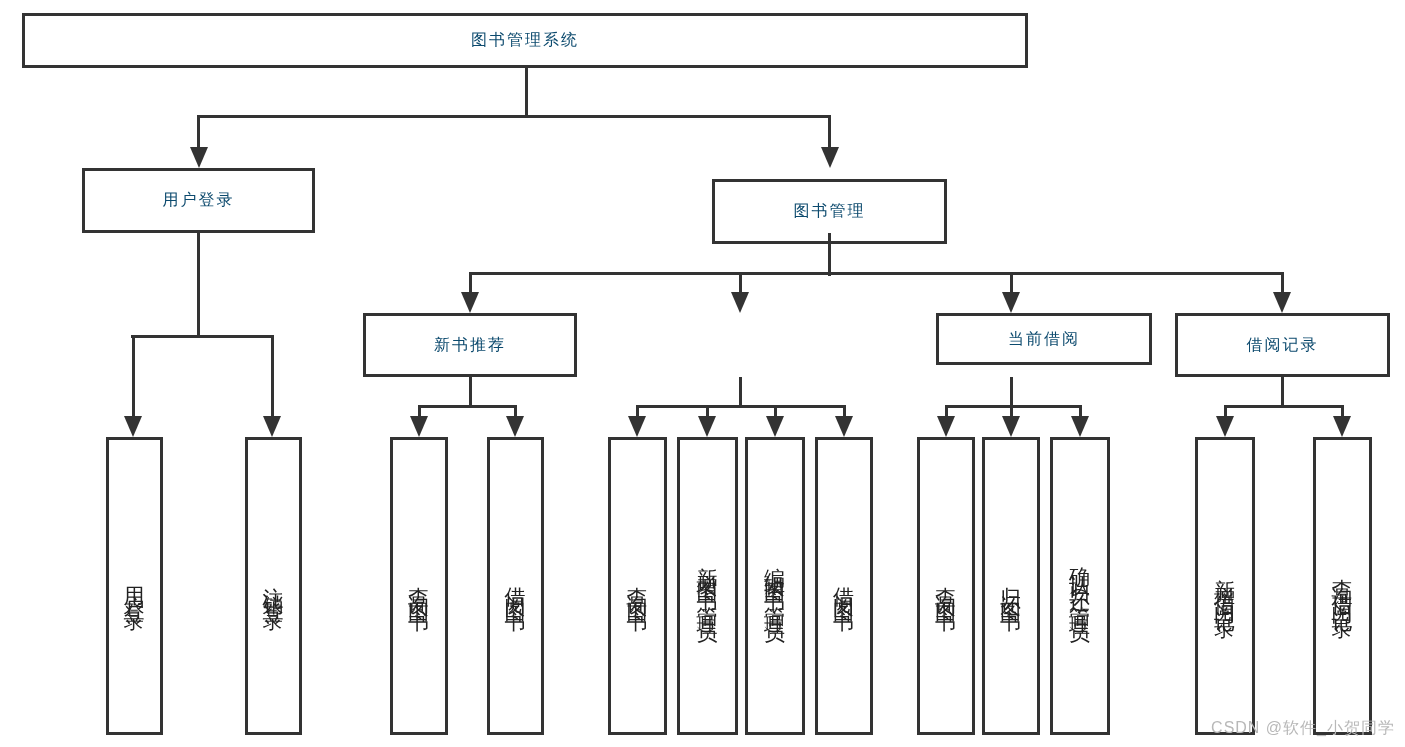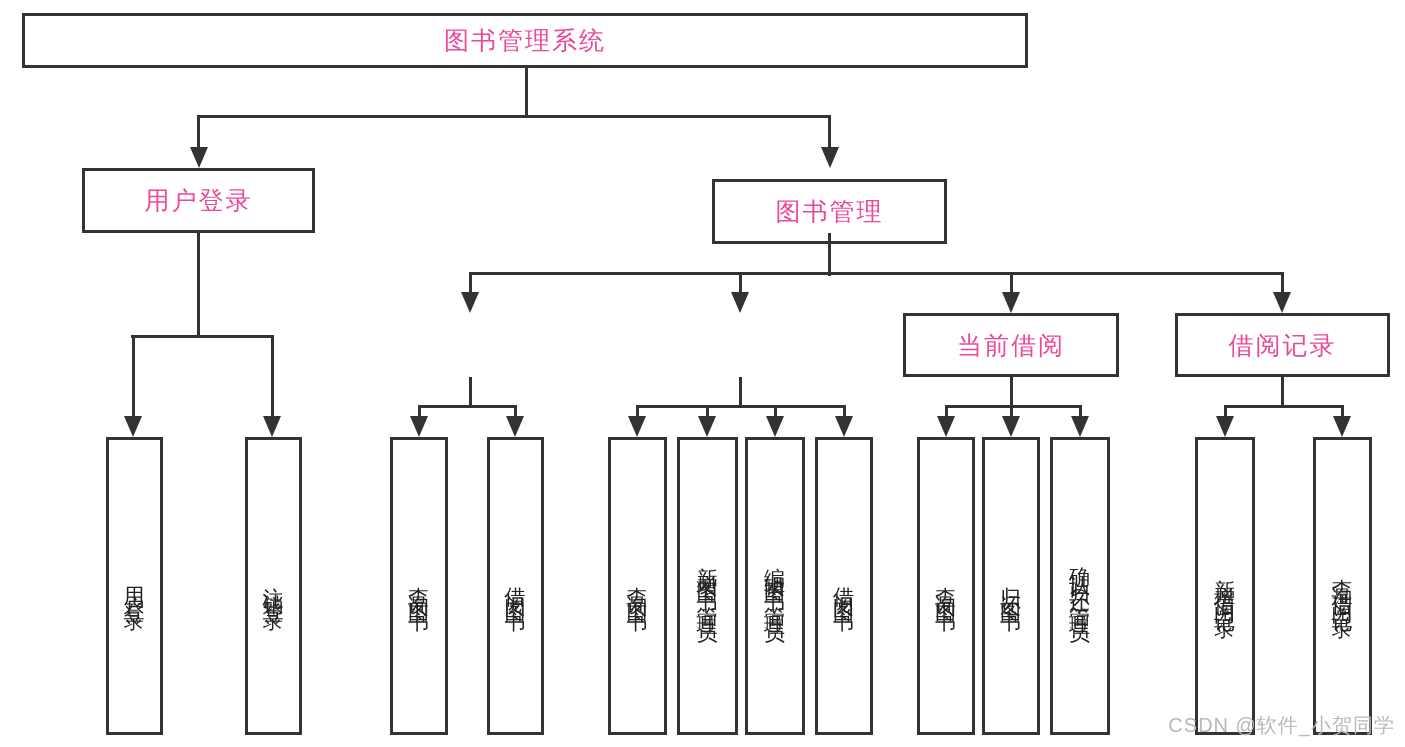--- a/index.html
+++ b/index.html
@@ -18,23 +18,23 @@
   .box {
     position: absolute;
     box-sizing: border-box;
     border: 3px solid #333333;
     background: #ffffff;
     display: flex;
     align-items: center;
     justify-content: center;
   }
   .hbox span {
-    font-size: 25px;
+    font-size: 16px;
     letter-spacing: 2px;
-    color: #ec4899;
+    color: #0c4a6e;
     white-space: nowrap;
   }
   .vbox span {
     writing-mode: vertical-rl;
     text-orientation: mixed;
     font-size: 21px;
     letter-spacing: 8px;
     color: #222222;
     line-height: 1;
   }
@@ -47,21 +47,21 @@
     width: 0;
     height: 0;
     border-left: 9px solid transparent;
     border-right: 9px solid transparent;
     border-top: 21px solid #333333;
   }
   .watermark {
     position: absolute;
     right: 10px;
     bottom: 8px;
-    font-size: 20px;
+    font-size: 16px;
     letter-spacing: 1px;
     color: #b8b8b8;
     z-index: 10;
     white-space: nowrap;
   }
 </style>
 </head>
 <body>
 
 <div class="canvas">
@@ -95,21 +95,24 @@
   <div class="line" style="left:469px; top:272px; width:815px; height:3px;"></div>
   <div class="line" style="left:469px; top:272px; width:3px; height:22px;"></div>
   <div class="ahead" style="left:461px; top:292px;"></div>
   <div class="line" style="left:739px; top:272px; width:3px; height:22px;"></div>
   <div class="ahead" style="left:731px; top:292px;"></div>
   <div class="line" style="left:1010px; top:272px; width:3px; height:22px;"></div>
   <div class="ahead" style="left:1002px; top:292px;"></div>
   <div class="line" style="left:1281px; top:272px; width:3px; height:22px;"></div>
   <div class="ahead" style="left:1273px; top:292px;"></div>
 
-  <div class="box hbox" style="left:903px; top:313px; width:216px; height:64px;">
+  <div class="box hbox" style="left:363px; top:313px; width:214px; height:64px;">
+    <span>新书推荐</span>
+  </div>
+  <div class="box hbox" style="left:936px; top:313px; width:216px; height:52px;">
     <span>当前借阅</span>
   </div>
   <div class="box hbox" style="left:1175px; top:313px; width:215px; height:64px;">
     <span>借阅记录</span>
   </div>
 
   <div class="line" style="left:469px; top:377px; width:3px; height:31px;"></div>
   <div class="line" style="left:418px; top:405px; width:99px; height:3px;"></div>
   <div class="line" style="left:418px; top:405px; width:3px; height:13px;"></div>
   <div class="ahead" style="left:410px; top:416px;"></div>

